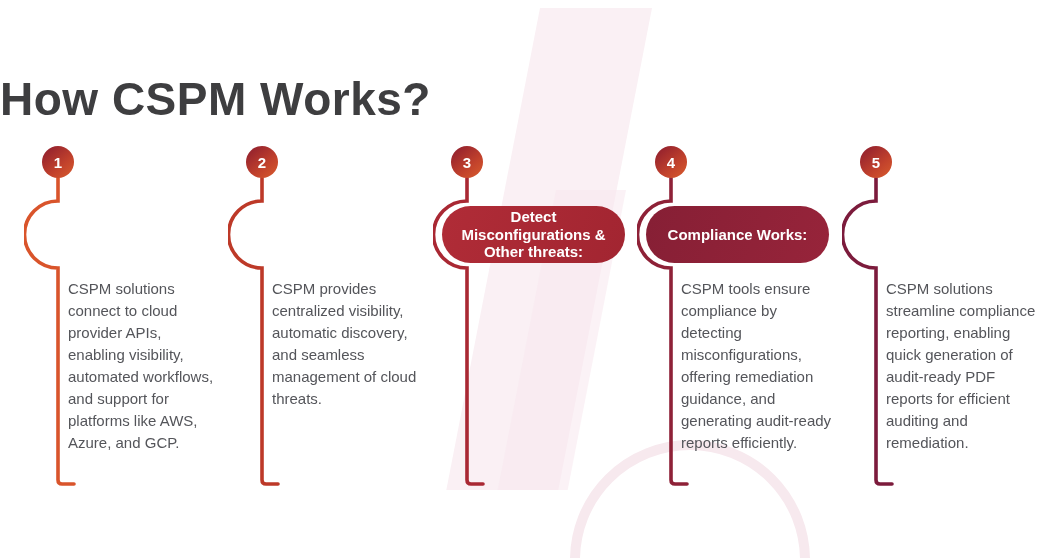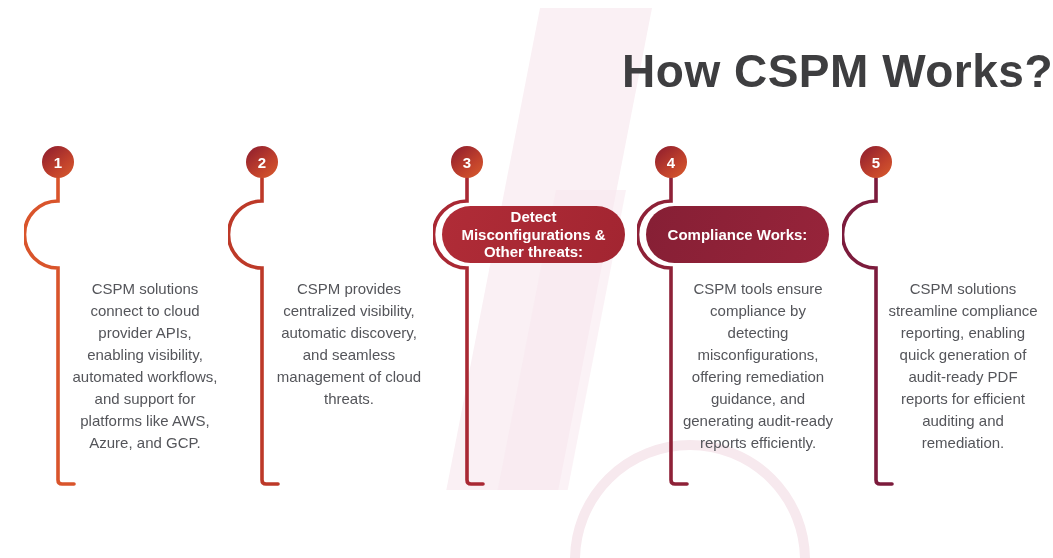--- a/index.html
+++ b/index.html
@@ -35,23 +35,23 @@
   .wm-circle {
     position: absolute; left: 570px; top: 440px;
     width: 240px; height: 240px;
     border: 10px solid #F7E9EE;
     border-radius: 50%;
     z-index: 0;
   }
 
   .page-title {
     position: absolute;
-    top: 44px; left: 0;
+    top: 72px; left: 0;
     width: 100%;
-    text-align: right;
+    text-align: left;
     font-size: 46px;
     font-weight: 800;
     letter-spacing: 0.5px;
     color: var(--title-color, #3E3E40);
     z-index: 2;
   }
 
   .step-column {
     position: absolute;
     top: 145px;
@@ -97,21 +97,20 @@
     font-weight: 700;
     line-height: 17.5px;
   }
 
   .step-description {
     position: absolute; left: 44px; top: 133px;
     width: 154px;
     font-size: 15px;
     line-height: 22px;
     color: var(--body-color, #54555A);
-    text-align: center;
   }
 </style>
 </head>
 <body>
 
 <div class="canvas">
 
   <div class="wm-band-a"></div>
   <div class="wm-band-b"></div>
   <div class="wm-circle"></div>

